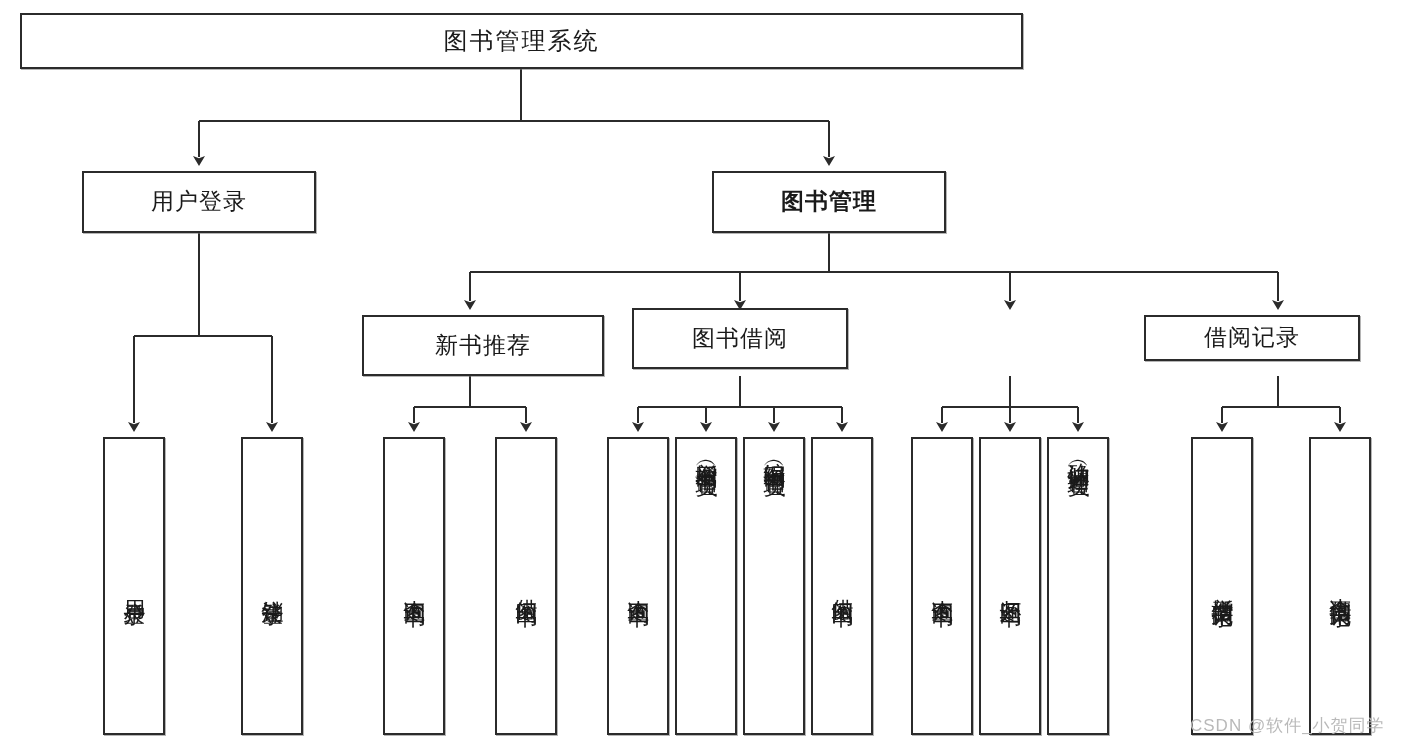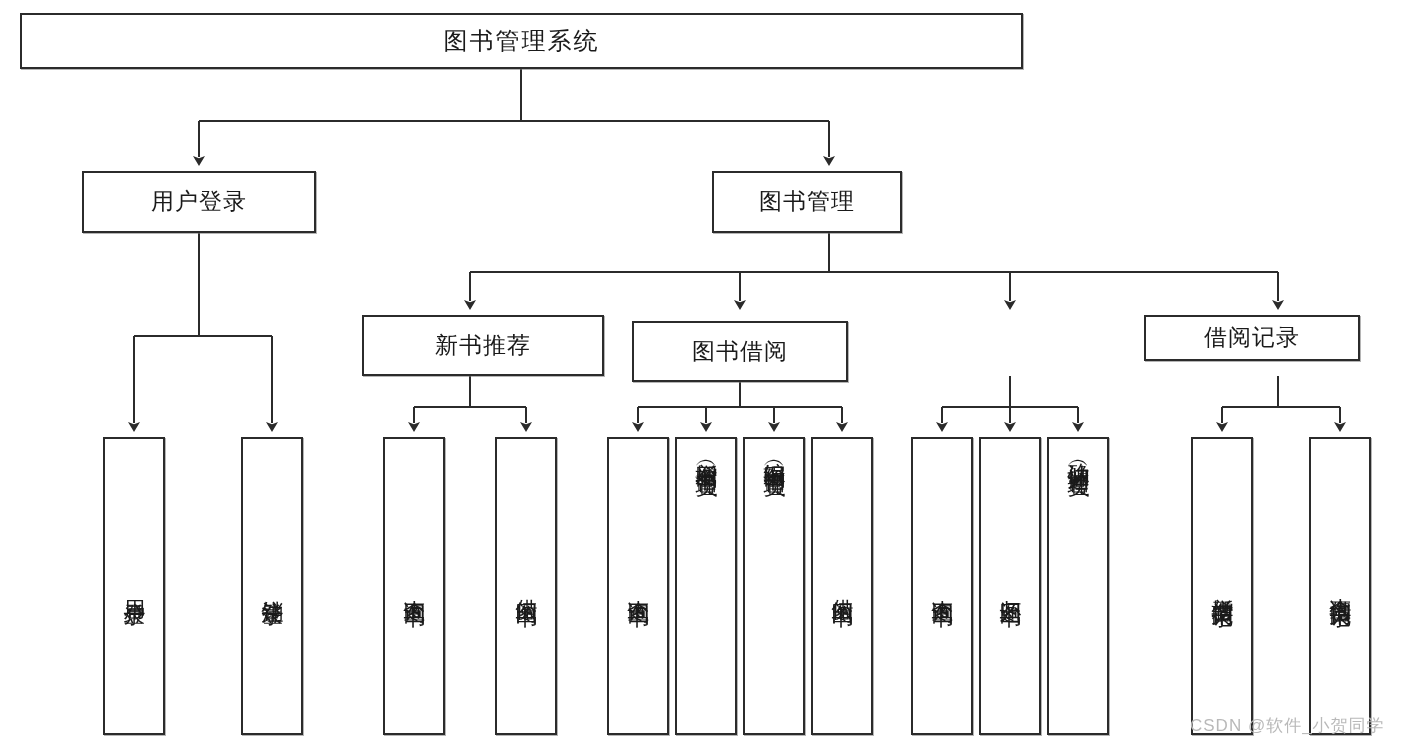--- a/index.html
+++ b/index.html
@@ -118,24 +118,24 @@
       <path d="M1278,376 L1278,407"></path>
       <path d="M1222,407 L1340,407"></path>
       <path d="M1222,407 L1222,423" marker-end="url(#arrow)"></path>
       <path d="M1340,407 L1340,423" marker-end="url(#arrow)"></path>
     </g>
   </svg>
 
   <div class="node horiz root" style="left:20px; top:13px; width:1003px; height:56px;">图书管理系统</div>
 
   <div class="node horiz" style="left:82px; top:171px; width:234px; height:62px;">用户登录</div>
-  <div class="node horiz" style="left:712px; top:171px; width:190px; height:62px;">图书管理</div>
+  <div class="node horiz" style="left:712px; top:171px; width:234px; height:62px;font-weight:bold;">图书管理</div>
 
   <div class="node horiz" style="left:362px; top:315px; width:242px; height:61px;">新书推荐</div>
-  <div class="node horiz" style="left:632px; top:321px; width:216px; height:61px;">图书借阅</div>
+  <div class="node horiz" style="left:632px; top:308px; width:216px; height:61px;">图书借阅</div>
   <div class="node horiz" style="left:1144px; top:315px; width:216px; height:46px;">借阅记录</div>
 
   <div class="node vert" style="left:103px; top:437px; width:62px; height:298px;">用户登录</div>
   <div class="node vert" style="left:241px; top:437px; width:62px; height:298px;">注销登录</div>
 
   <div class="node vert" style="left:383px; top:437px; width:62px; height:298px;">查询图书</div>
   <div class="node vert" style="left:495px; top:437px; width:62px; height:298px;">借阅图书</div>
 
   <div class="node vert" style="left:607px; top:437px; width:62px; height:298px;">查询图书</div>
   <div class="node vert top-align" style="left:675px; top:437px; width:62px; height:298px;">新增图书（管理员）</div>

